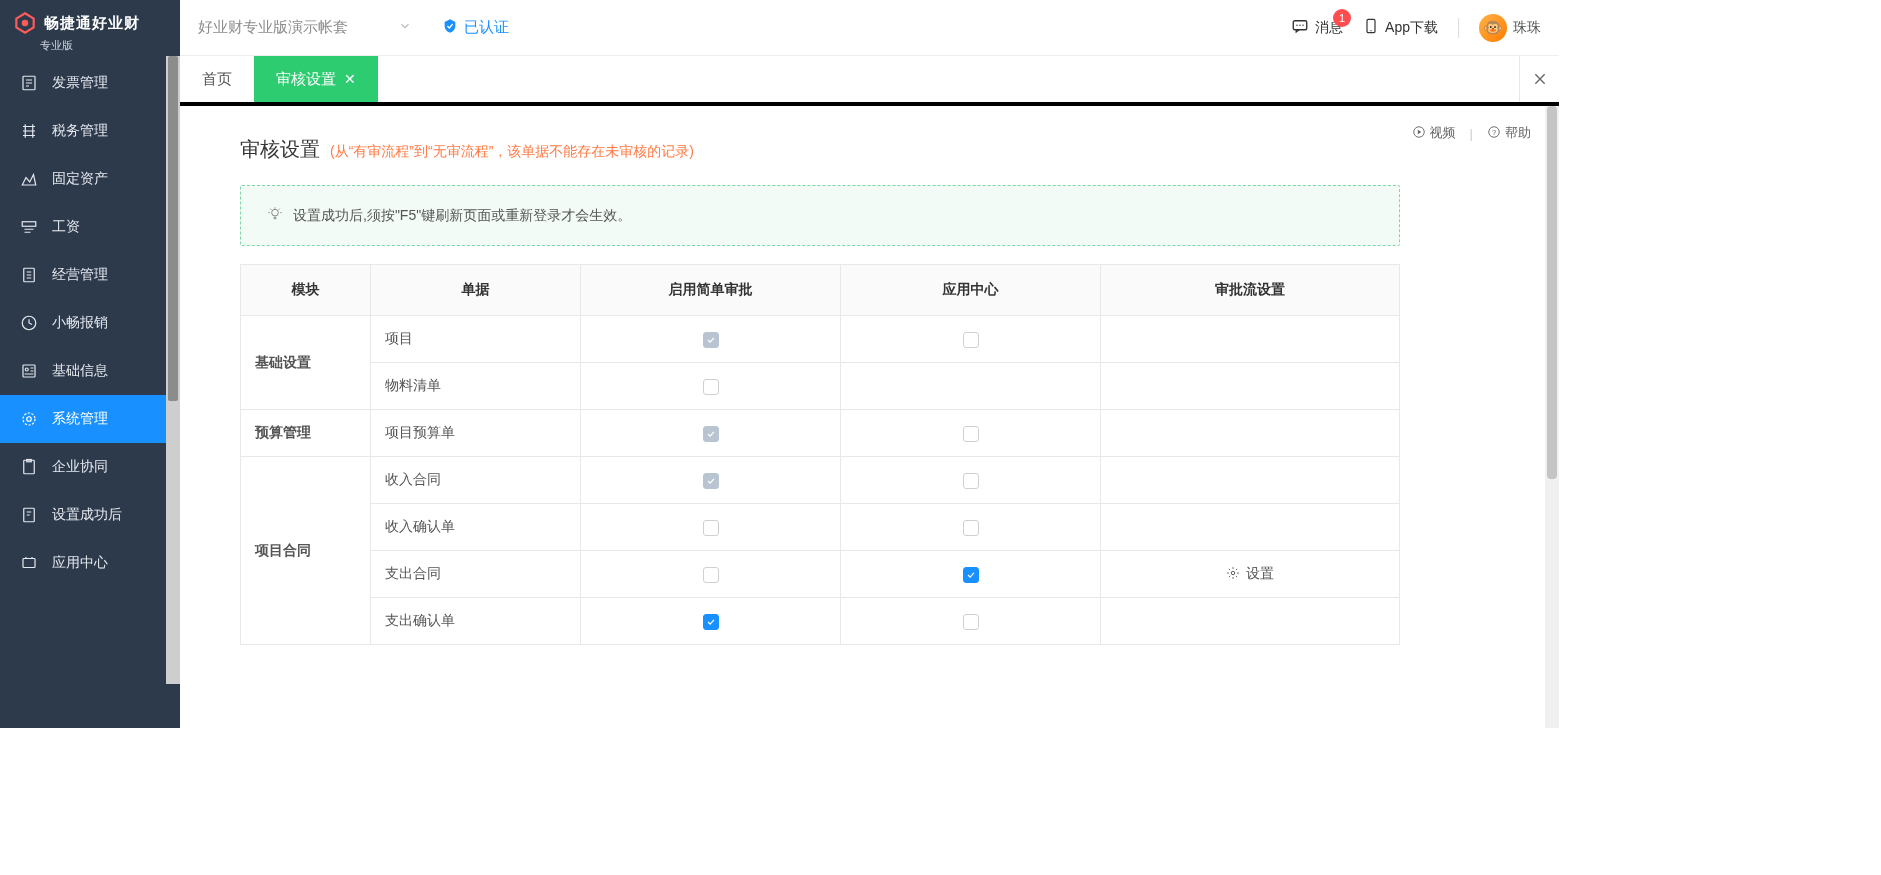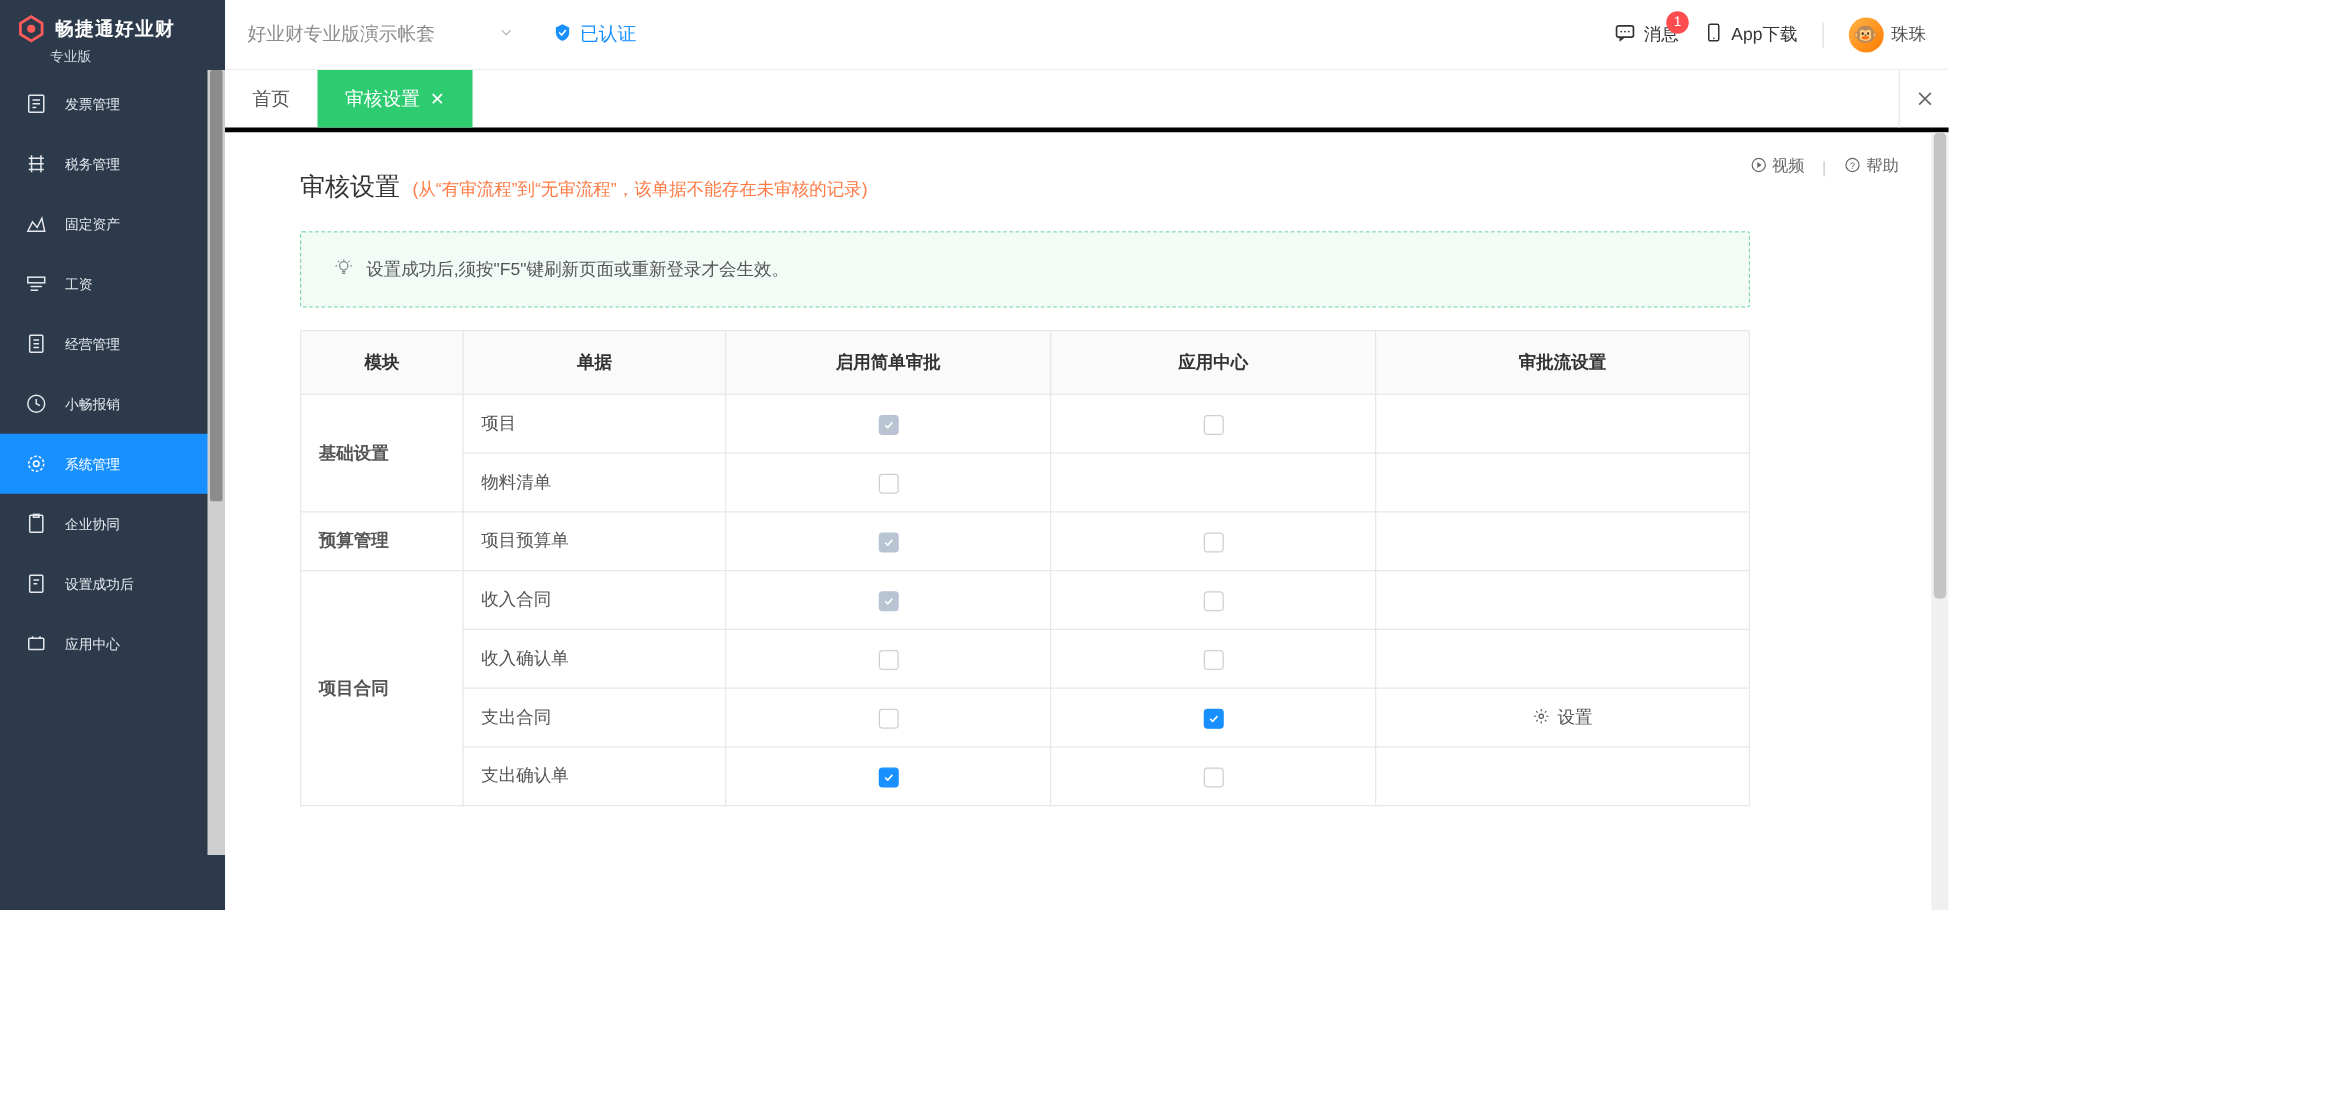--- a/index.html
+++ b/index.html
@@ -6,21 +6,21 @@
 body { font-family: "Microsoft YaHei", "PingFang SC", sans-serif; font-size: 14px; color: #333; background: #fff; overflow: hidden; }
 .app { display: flex; height: 728px; width: 1559px; }
 
 
 .sidebar { width: 180px; background: #2d3a4b; color: #fff; display: flex; flex-direction: column; position: relative; }
 .logo-area { padding: 10px 12px 6px; display: flex; align-items: center; gap: 6px; }
 .logo-icon { width: 26px; height: 26px; display: flex; align-items: center; justify-content: center; }
 .logo-text { font-size: 15px; font-weight: 600; letter-spacing: 1px; }
 .logo-sub { font-size: 11px; padding-left: 40px; margin-top: -4px; margin-bottom: 6px; color: #cfd6df; }
 .nav { flex: 1; overflow-y: auto; }
-.nav-item { display: flex; align-items: center; gap: 14px; padding: 15px 20px; cursor: pointer; color: #e5e9ef; font-size: 11px; }
+.nav-item { display: flex; align-items: center; gap: 14px; padding: 15px 20px; cursor: pointer; color: #e5e9ef; font-size: 14px; }
 .nav-item.active { background: #1890ff; color: #fff; }
 .nav-icon { width: 18px; height: 18px; display: flex; align-items: center; justify-content: center; }
 .sidebar-footer { padding: 12px 0; text-align: center; cursor: pointer; display: flex; align-items: center; justify-content: center; gap: 6px; font-size: 14px; color: #e5e9ef; background: #222c3a; }
 .scrollbar-track { position: absolute; right: 0; top: 56px; bottom: 44px; width: 14px; background: #cecece; }
 .scrollbar-thumb { position: absolute; left: 2px; right: 2px; top: 0; height: 55%; background: #8c8c8c; border-radius: 2px; }
 
 
 .main { flex: 1; display: flex; flex-direction: column; overflow: hidden; }
 .topbar { height: 56px; display: flex; align-items: center; padding: 0 18px; border-bottom: 1px solid #eee; gap: 20px; }
 .account-select { display: flex; align-items: center; gap: 50px; color: #8c8c8c; font-size: 15px; cursor: pointer; padding-right: 10px; }
@@ -34,21 +34,21 @@
 .username { color: #555; }
 
 .tabs-row { height: 50px; display: flex; align-items: stretch; border-bottom: 4px solid #000000; position: relative; }
 .tab { display: flex; align-items: center; padding: 0 22px; cursor: pointer; font-size: 15px; color: #555; gap: 8px; }
 .tab.active { background: #2ecc71; color: #fff; }
 .tab-close { font-size: 14px; cursor: pointer; }
 .tabs-close-all { position: absolute; right: 0; top: 0; bottom: 0; width: 40px; border-left: 1px solid #e8e8e8; display: flex; align-items: center; justify-content: center; cursor: pointer; font-size: 18px; color: #666; }
 
 .content { flex: 1; overflow-y: auto; background: #fff; position: relative; }
 .content-inner { padding: 30px 60px 40px; max-width: 1280px; }
-.toolbar-links { position: absolute; right: 40px; top: 18px; display: flex; align-items: center; gap: 14px; color: #666; font-size: 13px; }
+.toolbar-links { position: absolute; right: 28px; top: 18px; display: flex; align-items: center; gap: 14px; color: #666; font-size: 13px; }
 .tl-item { display: flex; align-items: center; gap: 4px; cursor: pointer; }
 .tl-sep { color: #ccc; }
 
 .page-title-row { display: flex; align-items: baseline; gap: 10px; margin-bottom: 22px; }
 .page-title { font-size: 20px; font-weight: 500; color: #333; }
 .page-title-note { font-size: 14px; color: #ff7a45; }
 
 .tip-box { border: 1px dashed #7cd6a6; background: #f2fbf6; border-radius: 2px; padding: 20px 26px; margin-bottom: 18px; display: flex; align-items: center; gap: 10px; color: #555; font-size: 14px; }
 .tip-icon { color: #888; }
 
@@ -131,20 +131,30 @@
           <span>经营管理</span>
         </div>
         <div class="nav-item">
           <span class="nav-icon">
             <svg width="18" height="18" viewBox="0 0 24 24" fill="none">
               <circle cx="12" cy="12" r="9" stroke="currentColor" stroke-width="1.6" fill="none"></circle>
               <path d="M12 7 V12 L16 14" stroke="currentColor" stroke-width="1.6"></path>
             </svg>
           </span>
           <span>小畅报销</span>
+        </div>
+        <div class="nav-item">
+          <span class="nav-icon">
+            <svg width="18" height="18" viewBox="0 0 24 24" fill="none">
+              <rect x="4" y="4" width="16" height="16" rx="1" stroke="currentColor" stroke-width="1.6" fill="none"></rect>
+              <circle cx="9" cy="10" r="2" stroke="currentColor" stroke-width="1.6" fill="none"></circle>
+              <path d="M14 8 H18 M14 12 H18 M6 16 H18" stroke="currentColor" stroke-width="1.6"></path>
+            </svg>
+          </span>
+          <span>基础信息</span>
         </div>
         <div class="nav-item active">
           <span class="nav-icon">
             <svg width="18" height="18" viewBox="0 0 24 24" fill="none">
               <circle cx="12" cy="12" r="8" stroke="currentColor" stroke-width="1.6" stroke-dasharray="3 2" fill="none"></circle>
               <circle cx="12" cy="12" r="3" stroke="currentColor" stroke-width="1.6" fill="none"></circle>
             </svg>
           </span>
           <span>系统管理</span>
         </div>

